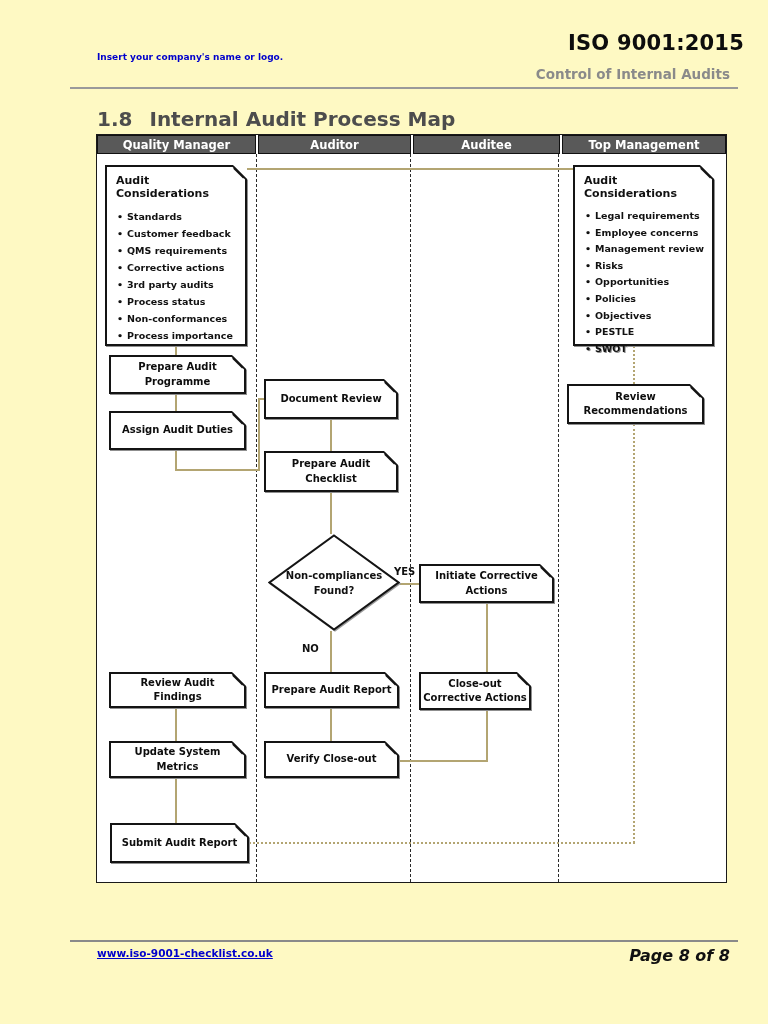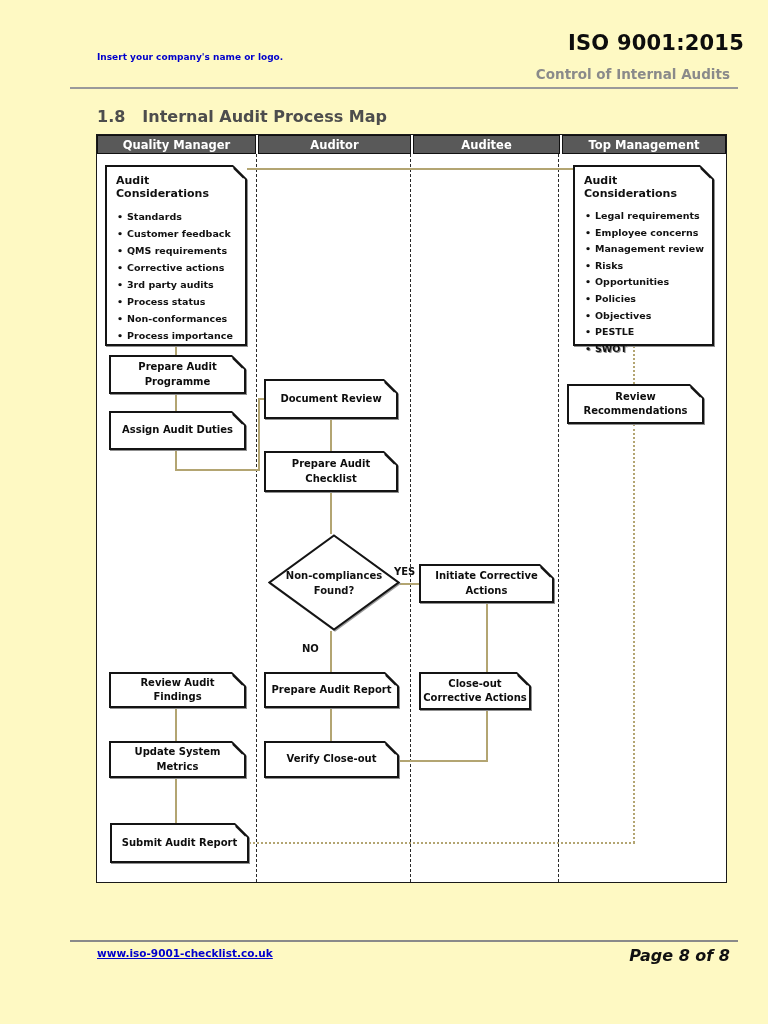--- a/index.html
+++ b/index.html
@@ -10,21 +10,21 @@
     overflow:hidden; margin:0 auto;
   }
   .abs { position:absolute; }
 
   
   .company { left:97px; top:52px; font-size:9px; font-weight:bold; color:#0000cc; }
   .iso-title { right:24px; top:31px; font-size:21px; font-weight:bold; color:#0d0d0d; letter-spacing:0.2px; }
   .subtitle { right:38px; top:66px; font-size:13.5px; font-weight:bold; color:#8a8a8a; }
   .hrule { left:70px; top:87px; width:668px; height:2px; background:#9a9a9a; }
 
-  .section-title { left:97px; top:107px; font-size:16px; font-weight:bold; color:#4d4d4d; }
+  .section-title { left:97px; top:107px; font-size:20px; font-weight:bold; color:#4d4d4d; }
   .section-title .num { margin-right:17px; }
 
   
   .diagram { left:96px; top:134px; width:631px; height:749px; border:1.8px solid #1a1a1a; background:#fff; }
   .lane-header { position:absolute; left:0; top:0; width:100%; height:19px; display:flex; gap:2px; background:#fff; }
   .lane-cell {
     background:#595959; border:1px solid #111; color:#fff;
     font-size:11.5px; font-weight:bold; display:flex; align-items:center; justify-content:center;
   }
   .lane-div { position:absolute; top:19px; height:728px; width:0; border-left:1px dashed #2a2a2a; }

